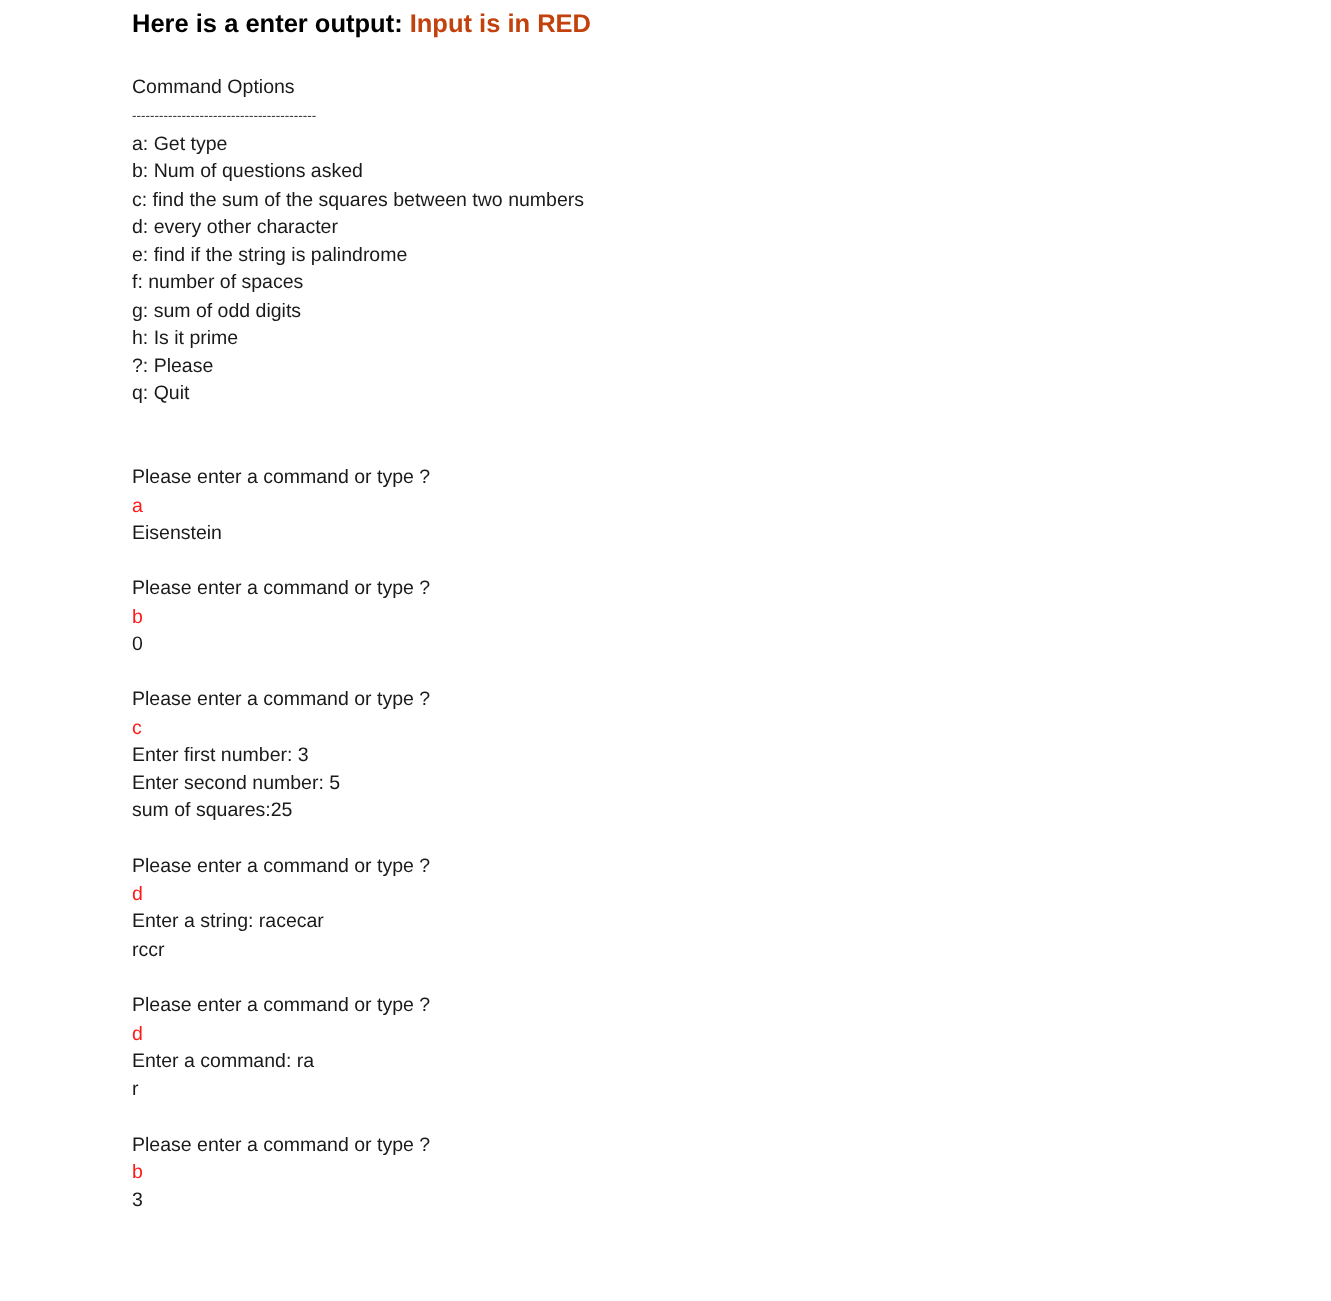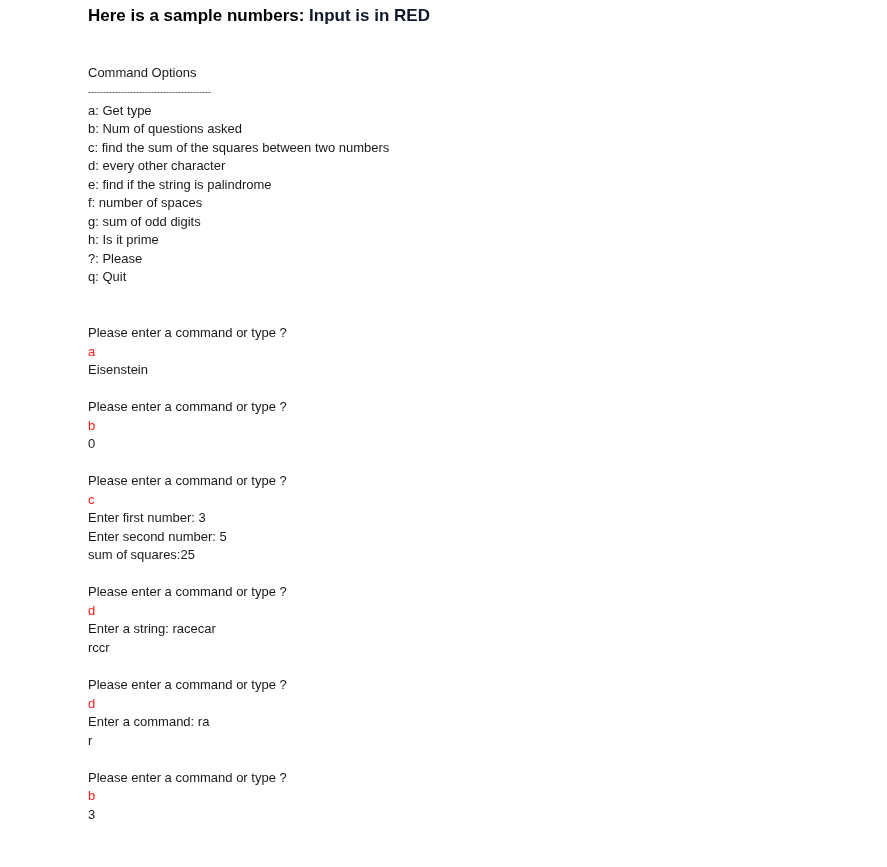--- a/index.html
+++ b/index.html
@@ -1,31 +1,31 @@
 <!DOCTYPE html>
 <html><head>
   <meta charset="utf-8">
   <style>
     html, body { margin: 0; padding: 0; background: #ffffff; }
     body { width: 887px; height: 867px; position: relative; overflow: hidden;
       font-family: "Liberation Sans", "DejaVu Sans", sans-serif; color: #1a1a1a; }
     .page { position: absolute; left: 88px; top: 0; }
     .heading { position: absolute; top: 6px; left: 0; white-space: nowrap;
       font-size: 17px; font-weight: bold; color: #000; }
-    .heading .red { color: #0f172a; text-align: center; }
-    .line { position: absolute; left: 0; white-space: nowrap; font-size: 13px; line-height: 18px; margin-top: 15px; }
+    .heading .red { color: #c2410c; text-align: center; }
+    .line { position: absolute; left: 0; white-space: nowrap; font-size: 13px; line-height: 18px; }
     .input { color: #ff1a1a; }
     .divider { font-size: 9px; letter-spacing: 0px; color: #333; }
   </style>
 </head>
 <body>
 
 <div class="page">
   <div class="heading">
-    <span>Here is a sample numbers: </span><span class="red">Input is in RED</span>
+    <span>Here is a enter output: </span><span class="red">Input is in RED</span>
   </div>
 
   <div class="line" style="top:49px">Command Options</div>
   <div class="line divider" style="top:68px">-----------------------------------------</div>
 
   <div class="line" style="top:87px">a: Get type</div>
   <div class="line" style="top:105px">b: Num of questions asked</div>
   <div class="line" style="top:124px">c: find the sum of the squares between two numbers</div>
   <div class="line" style="top:142px">d: every other character</div>
   <div class="line" style="top:161px">e: find if the string is palindrome</div>

